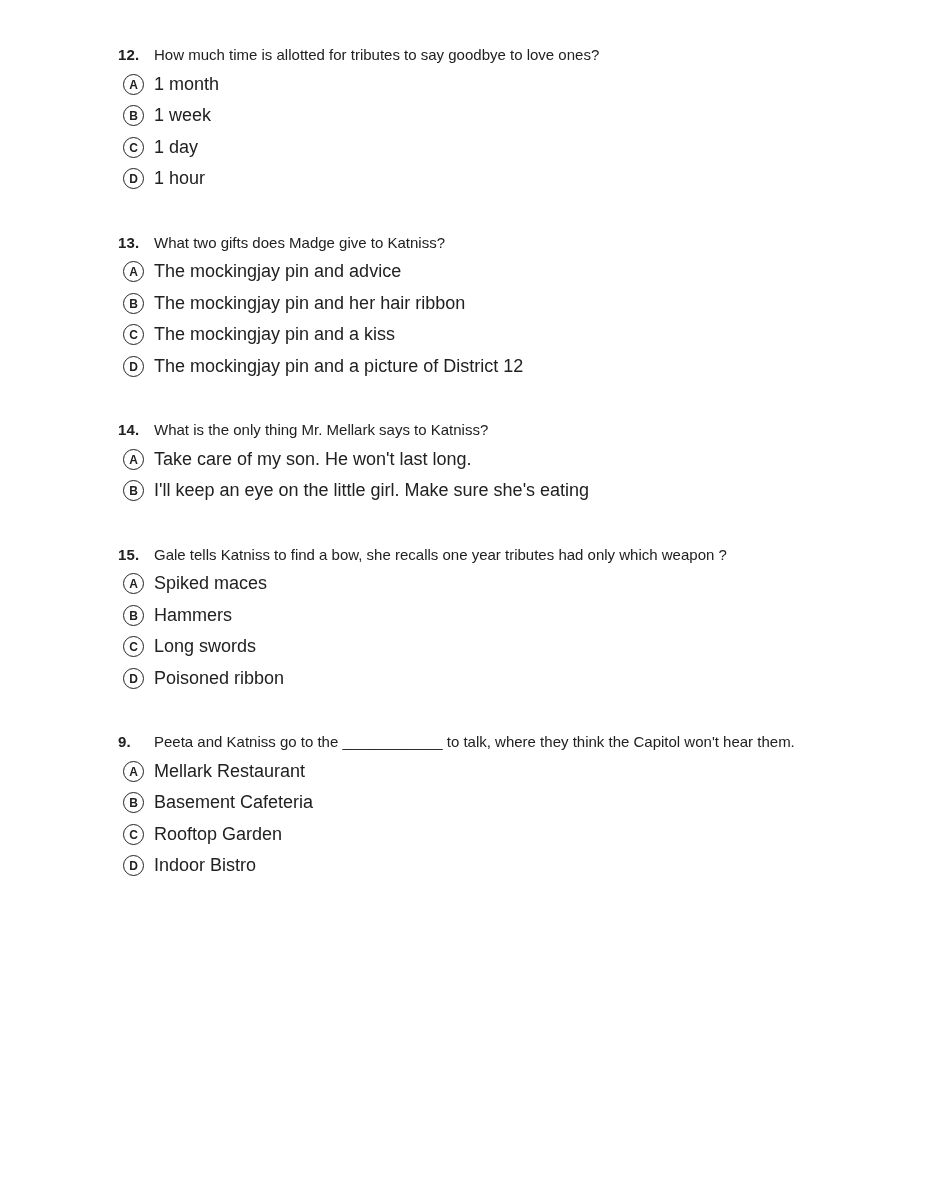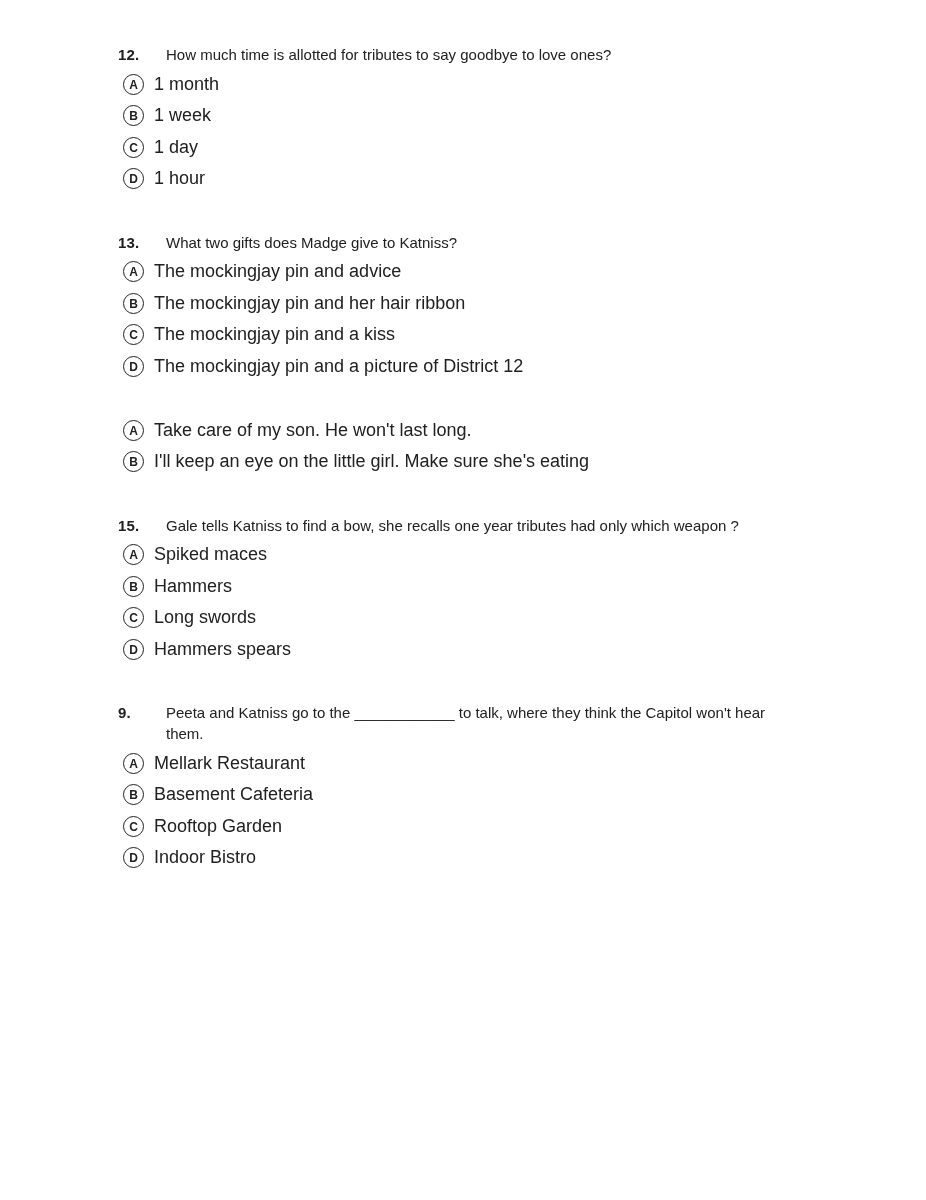--- a/index.html
+++ b/index.html
@@ -33,21 +33,20 @@
   }
   .q-number {
     font-weight: 700;
     width: 36px;
     flex-shrink: 0;
     letter-spacing: 0.2px;
   }
   .q-text {
     font-weight: 400;
     max-width: 644px;
-    margin-left: 12px;
   }
   .option {
     display: flex;
     align-items: center;
     height: 22px;
     margin-bottom: 9.5px;
     padding-left: 5px;
   }
   .circle {
     width: 21px;
@@ -117,20 +116,24 @@
         <span class="circle">C</span>
         <span class="option-text">The mockingjay pin and a kiss</span>
       </div>
       <div class="option">
         <span class="circle">D</span>
         <span class="option-text">The mockingjay pin and a picture of District 12</span>
       </div>
     </div>
 
     <div class="question-block">
+      <div class="question-row">
+        <span class="q-number">14.</span>
+        <span class="q-text">What is the only thing Mr. Mellark says to Katniss?</span>
+      </div>
       <div class="option">
         <span class="circle">A</span>
         <span class="option-text">Take care of my son. He won't last long.</span>
       </div>
       <div class="option">
         <span class="circle">B</span>
         <span class="option-text">I'll keep an eye on the little girl. Make sure she's eating</span>
       </div>
     </div>
 
@@ -146,21 +149,21 @@
       <div class="option">
         <span class="circle">B</span>
         <span class="option-text">Hammers</span>
       </div>
       <div class="option">
         <span class="circle">C</span>
         <span class="option-text">Long swords</span>
       </div>
       <div class="option">
         <span class="circle">D</span>
-        <span class="option-text">Hammers spears</span>
+        <span class="option-text">Poisoned ribbon</span>
       </div>
     </div>
 
     <div class="question-block">
       <div class="question-row">
         <span class="q-number">9.</span>
         <span class="q-text">Peeta and Katniss go to the ____________ to talk, where they think the Capitol won't hear them.</span>
       </div>
       <div class="option">
         <span class="circle">A</span>

